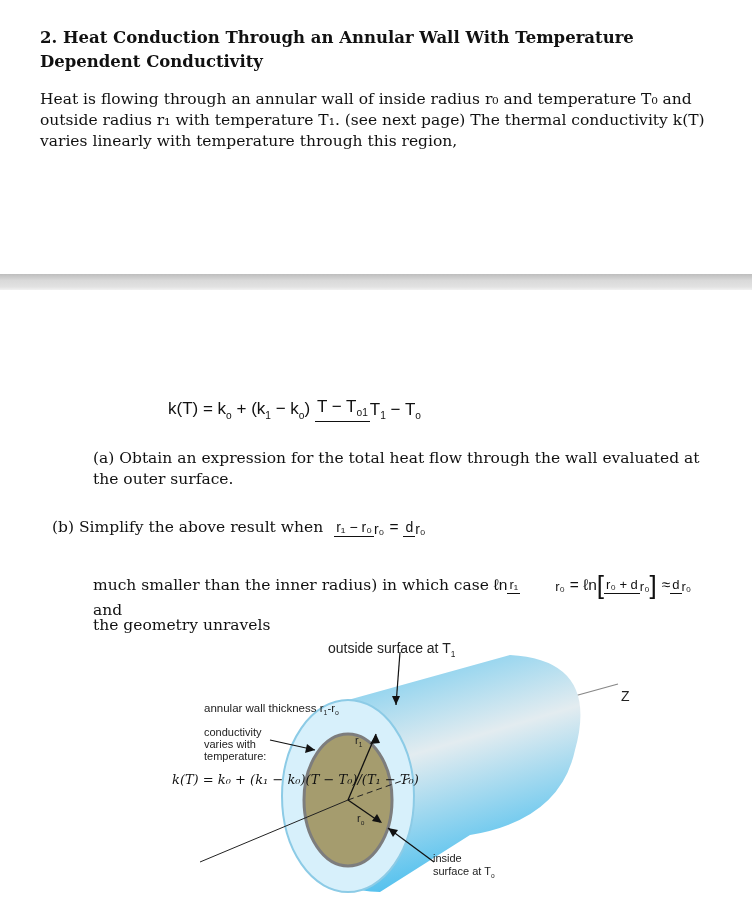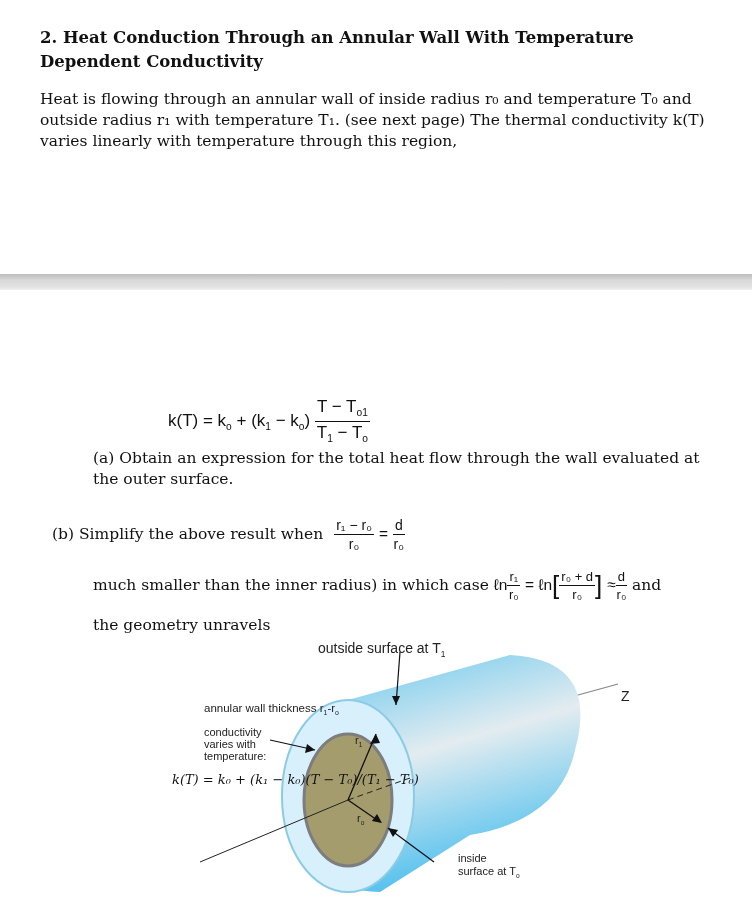--- a/index.html
+++ b/index.html
@@ -4,21 +4,21 @@
 <style>
   html, body { margin:0; padding:0; background:#ffffff; }
   body { width:752px; height:904px; position:relative; overflow:hidden;
          font-family:"DejaVu Serif","Liberation Serif",serif; color:#111; }
   .abs { position:absolute; }
   .title { left:40px; top:26px; width:680px; font-weight:bold; font-size:16.5px; line-height:24px; }
   .para { left:40px; top:89px; width:680px; font-size:15.5px; line-height:21px; }
   .divider { left:0; top:274px; width:752px; height:16px;
              background:linear-gradient(#bdbdbd,#d9d9d9 40%,#e2e2e2 80%,#f1f1f1); }
   .sans { font-family:"Liberation Sans","DejaVu Sans",sans-serif; }
-  .frac { display:inline-flex; flex-direction:column; align-items:center; vertical-align:middle; line-height:1; }
+  .frac { display:inline-flex; flex-direction:row; align-items:center; vertical-align:middle; line-height:1; }
   .frac .num { border-bottom:1px solid #111; padding:0 2px 2px 2px; }
   .frac .den { padding-top:2px; }
   sub { font-size:0.6em; }
   .eq1 { left:168px; top:398px; font-size:17px; }
   .qa { left:93px; top:448px; width:610px; font-size:15.5px; line-height:21px; }
   .qb { left:52px; top:518px; width:680px; font-size:15.5px; }
   .qb2 { left:93px; top:570px; width:620px; font-size:15.5px; }
   .qb3 { left:93px; top:616px; font-size:15.5px; }
   .dlab { font-family:"Liberation Sans","DejaVu Sans",sans-serif; font-size:11px; color:#222; }
 </style>
@@ -48,21 +48,21 @@
   </span>
   <span class="sans">=</span>
   <span class="frac sans" style="font-size:14px;">
     <span class="num">d</span>
     <span class="den">r₀</span>
   </span>
 </div>
 
 <div class="abs qb2">
   <span>much smaller than the inner radius) in which case</span>
-  <span class="sans">ℓn</span><span class="frac sans" style="font-size:13px;">
+  <span class="sans">ℓn</span><span class="frac sans" style="font-size:13px;gap:35px;">
       <span class="num">r₁</span>
       <span class="den">r₀</span>
     </span>
   <span class="sans">= ℓn</span><span class="sans" style="font-size:26px;vertical-align:middle;">[</span><span class="frac sans" style="font-size:13px;">
       <span class="num">r₀ + d</span>
       <span class="den">r₀</span>
     </span><span class="sans" style="font-size:26px;vertical-align:middle;">]</span>
   <span class="sans">≈</span><span class="frac sans" style="font-size:13px;">
       <span class="num">d</span>
       <span class="den">r₀</span>
@@ -91,27 +91,27 @@
   <line x1="400" y1="22" x2="396" y2="75" stroke="#111" stroke-width="1.2"></line>
   <line x1="270" y1="110" x2="315" y2="120" stroke="#111" stroke-width="1.2"></line>
   <line x1="434" y1="232" x2="388" y2="198" stroke="#111" stroke-width="1.2"></line>
   <polygon points="376,104 370,114 380,113" fill="#111"></polygon>
   <polygon points="382,193 372,191 377,184" fill="#111"></polygon>
   <polygon points="396,75 392,66 400,66" fill="#111"></polygon>
   <polygon points="315,120 305,123 307,114" fill="#111"></polygon>
   <polygon points="388,198 398,200 393,207" fill="#111"></polygon>
 </svg>
 
-<div class="abs dlab" style="left:318px;top:640px;font-size:14px;"><span>outside surface at  T</span><sub>1</sub></div>
+<div class="abs dlab" style="left:328px;top:640px;font-size:14px;"><span>outside surface at  T</span><sub>1</sub></div>
 <div class="abs dlab" style="left:204px;top:702px;font-size:11.5px;"><span>annular wall thickness r</span><sub>1</sub><span>-r</span><sub>o</sub></div>
 <div class="abs dlab" style="left:204px;top:726px;line-height:12px;">
   <div>conductivity</div>
   <div>varies with</div>
   <div>temperature:</div>
 </div>
 <div class="abs" style="left:172px;top:772px;font-size:13px;font-style:italic;font-family:'DejaVu Serif',serif;">k(T) = k₀ + (k₁ − k₀)(T − T₀)/(T₁ − T₀)</div>
 <div class="abs dlab" style="left:355px;top:734px;"><span>r</span><sub>1</sub></div>
 <div class="abs dlab" style="left:357px;top:812px;"><span>r</span><sub>o</sub></div>
-<div class="abs dlab" style="left:458px;top:852px;line-height:13px;">
+<div class="abs dlab" style="left:433px;top:852px;line-height:13px;">
   <div>inside</div>
   <div><span>surface at T</span><sub>o</sub></div>
 </div>
 <div class="abs dlab" style="left:621px;top:688px;font-size:14px;">Z</div>
 
 </body></html>

